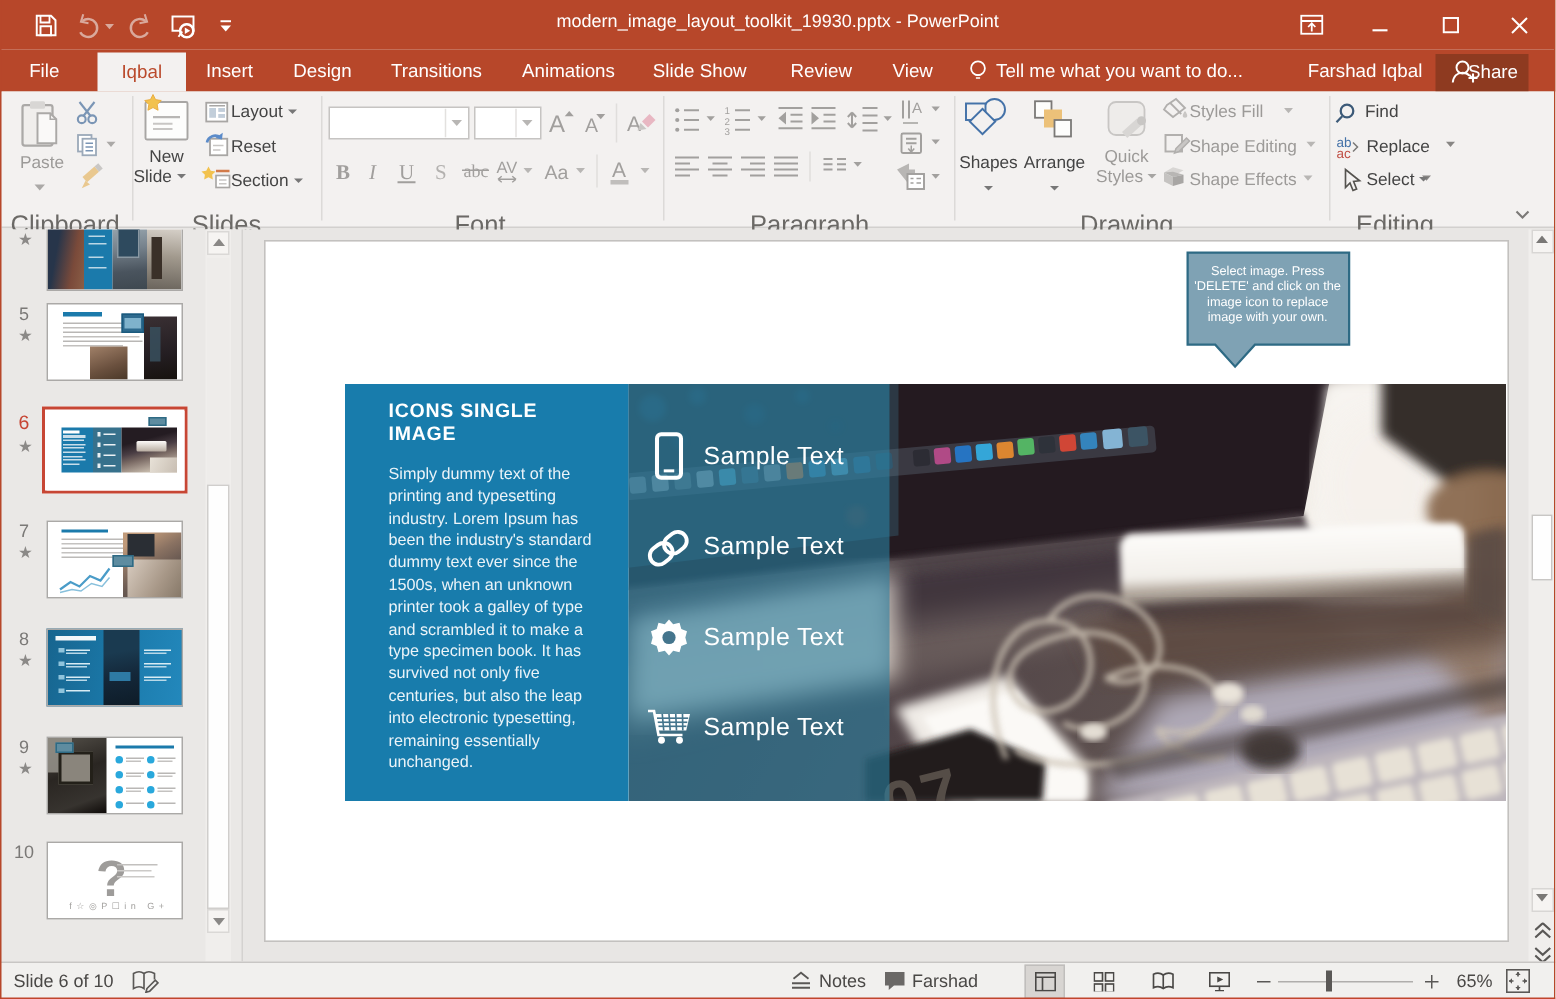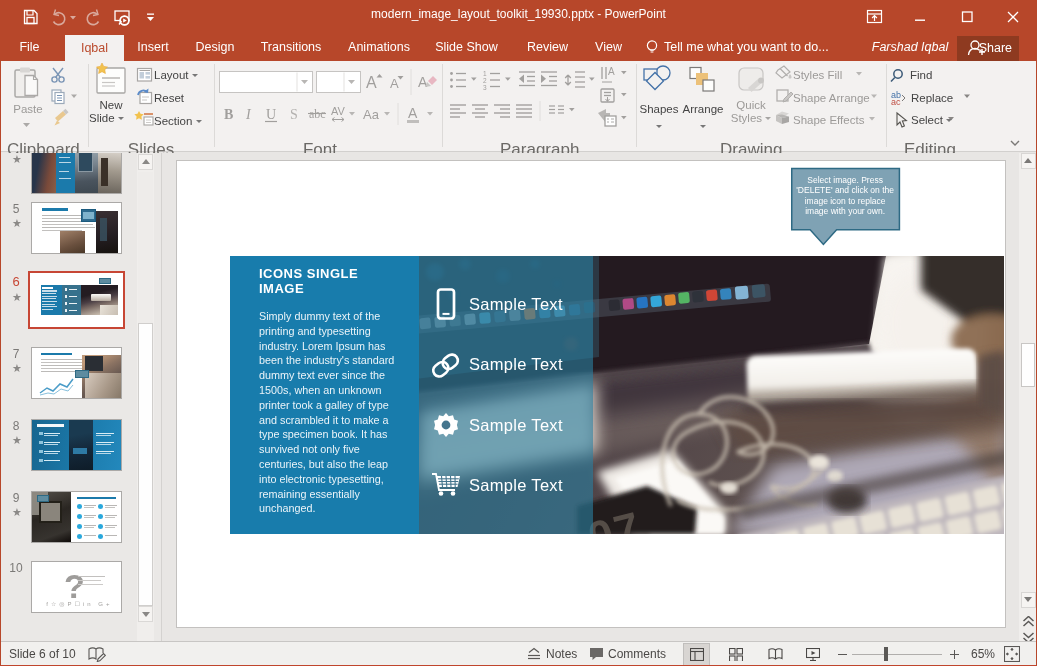--- a/index.html
+++ b/index.html
@@ -110,21 +110,21 @@
   <div class="tab" style="left:13px;width:33px;">File</div>
   <div id="tab-home">Iqbal</div>
   <div class="tab" style="left:133px;width:40px;">Insert</div>
   <div class="tab" style="left:192px;width:46px;">Design</div>
   <div class="tab" style="left:258px;width:66px;">Transitions</div>
   <div class="tab" style="left:344px;width:70px;">Animations</div>
   <div class="tab" style="left:432px;width:69px;">Slide Show</div>
   <div class="tab" style="left:521px;width:53px;">Review</div>
   <div class="tab" style="left:592px;width:33px;">View</div>
   <div class="tab" style="left:664px;width:170px;text-align:left;">Tell me what you want to do...</div>
-  <div class="tab" style="left:860px;width:100px;font-style:italic;">Farshad Iqbal</div>
+  <div class="tab" style="left:860px;width:100px;">Farshad Iqbal</div>
   <div class="tab" style="left:957px;width:62px;background:#8E3A20;top:3px;height:25px;line-height:25px;text-align:right;padding-right:7px;">Share</div>
   <svg class="abs" style="left:644px;top:6px;" width="16" height="17" viewBox="0 0 16 17" fill="none" stroke="#fff" stroke-width="1.2">
     <circle cx="8" cy="6.5" r="4.6"></circle>
       <path d="M6.3,11 h3.4 M6.6,13 h2.8" stroke-width="1.1"></path>
   </svg>
   <svg class="abs" style="left:966px;top:6px;" width="22" height="18" viewBox="0 0 22 18" fill="none" stroke="#fff" stroke-width="1.3">
     <circle cx="9" cy="6" r="4"></circle>
     <path d="M2.5,16 C3,11.5 6,9.5 9,9.5 C11,9.5 12.5,10.2 13.6,11.4"></path>
     <path d="M16,10 v6 M13,13 h6" stroke-width="1.4"></path>
   </svg>
@@ -393,21 +393,21 @@
   <div class="abs rbtxt" style="left:153px;top:8px;">Layout <span class="darr"></span></div>
   <div class="abs rbtxt" style="left:153px;top:31px;">Reset</div>
   <div class="abs rbtxt" style="left:153px;top:54px;">Section <span class="darr"></span></div>
   <div class="abs rbtxt" style="left:628px;top:42px;width:60px;text-align:center;">Shapes</div>
   <div class="abs" style="left:655px;top:56px;"><span class="darr"></span></div>
   <div class="abs rbtxt" style="left:672px;top:42px;width:60px;text-align:center;">Arrange</div>
   <div class="abs" style="left:699px;top:56px;"><span class="darr"></span></div>
   <div class="abs rbtxt-d" style="left:720px;top:38px;width:60px;text-align:center;">Quick</div>
   <div class="abs rbtxt-d" style="left:720px;top:51px;width:60px;text-align:center;">Styles <span class="darr darr-d"></span></div>
   <div class="abs rbtxt-d" style="left:792px;top:8px;">Styles Fill</div>
-  <div class="abs rbtxt-d" style="left:792px;top:31px;">Shape Arrange</div>
+  <div class="abs rbtxt-d" style="left:792px;top:31px;">Shape Editing</div>
   <div class="abs rbtxt-d" style="left:792px;top:53px;">Shape Effects</div>
   <div class="abs rbtxt" style="left:909px;top:8px;">Find</div>
   <div class="abs rbtxt" style="left:910px;top:31px;">Replace</div>
   <div class="abs rbtxt" style="left:910px;top:53px;">Select <span class="darr"></span></div>
   <div class="glabel" style="left:6px;width:60px;">Clipboard</div>
   <div class="glabel" style="left:120px;width:60px;">Slides</div>
   <div class="glabel" style="left:289px;width:60px;">Font</div>
   <div class="glabel" style="left:499px;width:60px;">Paragraph</div>
   <div class="glabel" style="left:719px;width:60px;">Drawing</div>
   <div class="glabel" style="left:899px;width:60px;">Editing</div>
@@ -812,21 +812,21 @@
   </svg>
   <svg class="abs" style="left:527px;top:5px;" width="16" height="14" viewBox="0 0 16 14" stroke="#5A5856" fill="none" stroke-width="1.2">
     <path d="M2,5.5 L7,1.5 L12,5.5"></path>
       <line x1="1" y1="8.5" x2="13" y2="8.5"></line>
       <line x1="1" y1="11.5" x2="13" y2="11.5"></line>
   </svg>
   <span style="position:absolute;left:546px;top:5px;">Notes</span>
   <svg class="abs" style="left:589px;top:5px;" width="15" height="14" viewBox="0 0 15 14">
     <path d="M1,1 h13 v9 h-7 l-3.5,3 v-3 h-2.5 z" fill="#6A6866"></path>
   </svg>
-  <span style="position:absolute;left:608px;top:5px;">Comments</span>
+  <span style="position:absolute;left:608px;top:5px;">Farshad</span>
 
   <div class="abs" style="left:683px;top:1px;width:27px;height:23px;background:#D8D5D2;border:1px solid #C0BEBC;"></div>
   <svg class="abs" style="left:690px;top:6px;" width="14" height="13" viewBox="0 0 14 13" fill="none" stroke="#4A4846" stroke-width="1.1">
     <rect x="0.5" y="0.5" width="13" height="12"></rect>
       <line x1="0.5" y1="3.5" x2="13.5" y2="3.5"></line>
       <line x1="5" y1="3.5" x2="5" y2="12.5"></line>
   </svg>
   <svg class="abs" style="left:729px;top:6px;" width="14" height="13" viewBox="0 0 14 13" fill="none" stroke="#4A4846" stroke-width="1.1">
     <rect x="0.5" y="0.5" width="5.5" height="5.5"></rect>
       <rect x="8" y="0.5" width="5.5" height="5.5"></rect>

